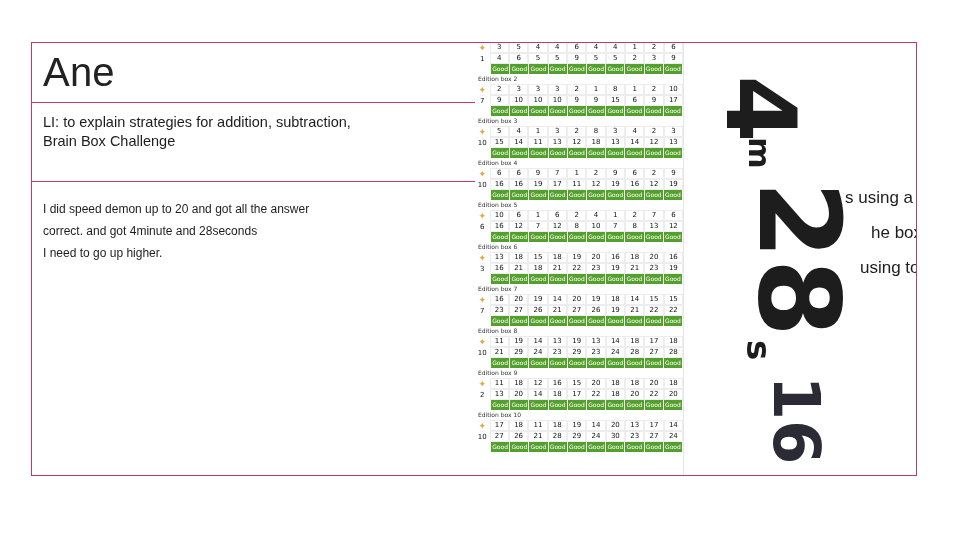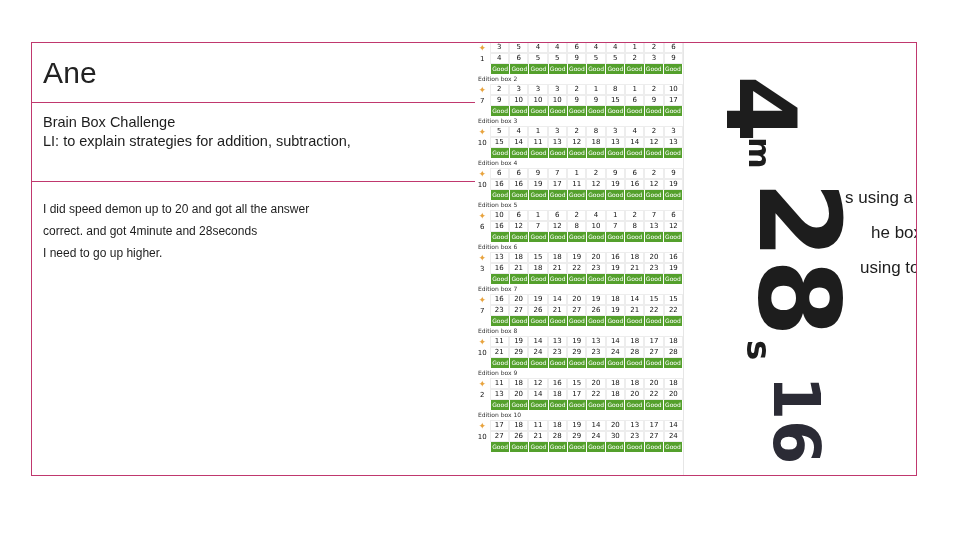--- a/index.html
+++ b/index.html
@@ -42,21 +42,21 @@
     left: 0; top: 0;
     width: 443px;
     height: 60px;
     border-bottom: 1px solid #c0386e;
     box-sizing: border-box;
     display: flex;
     align-items: center;
     padding-left: 11px;
   }
   .title-cell .title-text {
-    font-size: 30px;
+    font-size: 40px;
     color: #222222;
     font-weight: 400;
     letter-spacing: 0.2px;
   }
 
   .objective-cell {
     position: absolute;
     left: 0; top: 60px;
     width: 443px;
     height: 79px;
@@ -211,22 +211,22 @@
 
 <div id="slide">
 
   <div id="left-col">
 
     <div class="title-cell">
       <span class="title-text">Ane</span>
     </div>
 
     <div class="objective-cell">
+      <div class="line">LI: to explain strategies for addition, subtraction,</div>
       <div class="line">Brain Box Challenge</div>
-      <div class="line">LI: to explain strategies for addition, subtraction,</div>
     </div>
 
     <div class="answer-cell">
       <div class="line">I did speed demon up to 20 and got all the answer</div>
       <div class="line">correct. and  got 4minute and 28seconds</div>
       <div class="line">I need to go up higher.</div>
     </div>
   </div>
 
   <div id="right-col">

